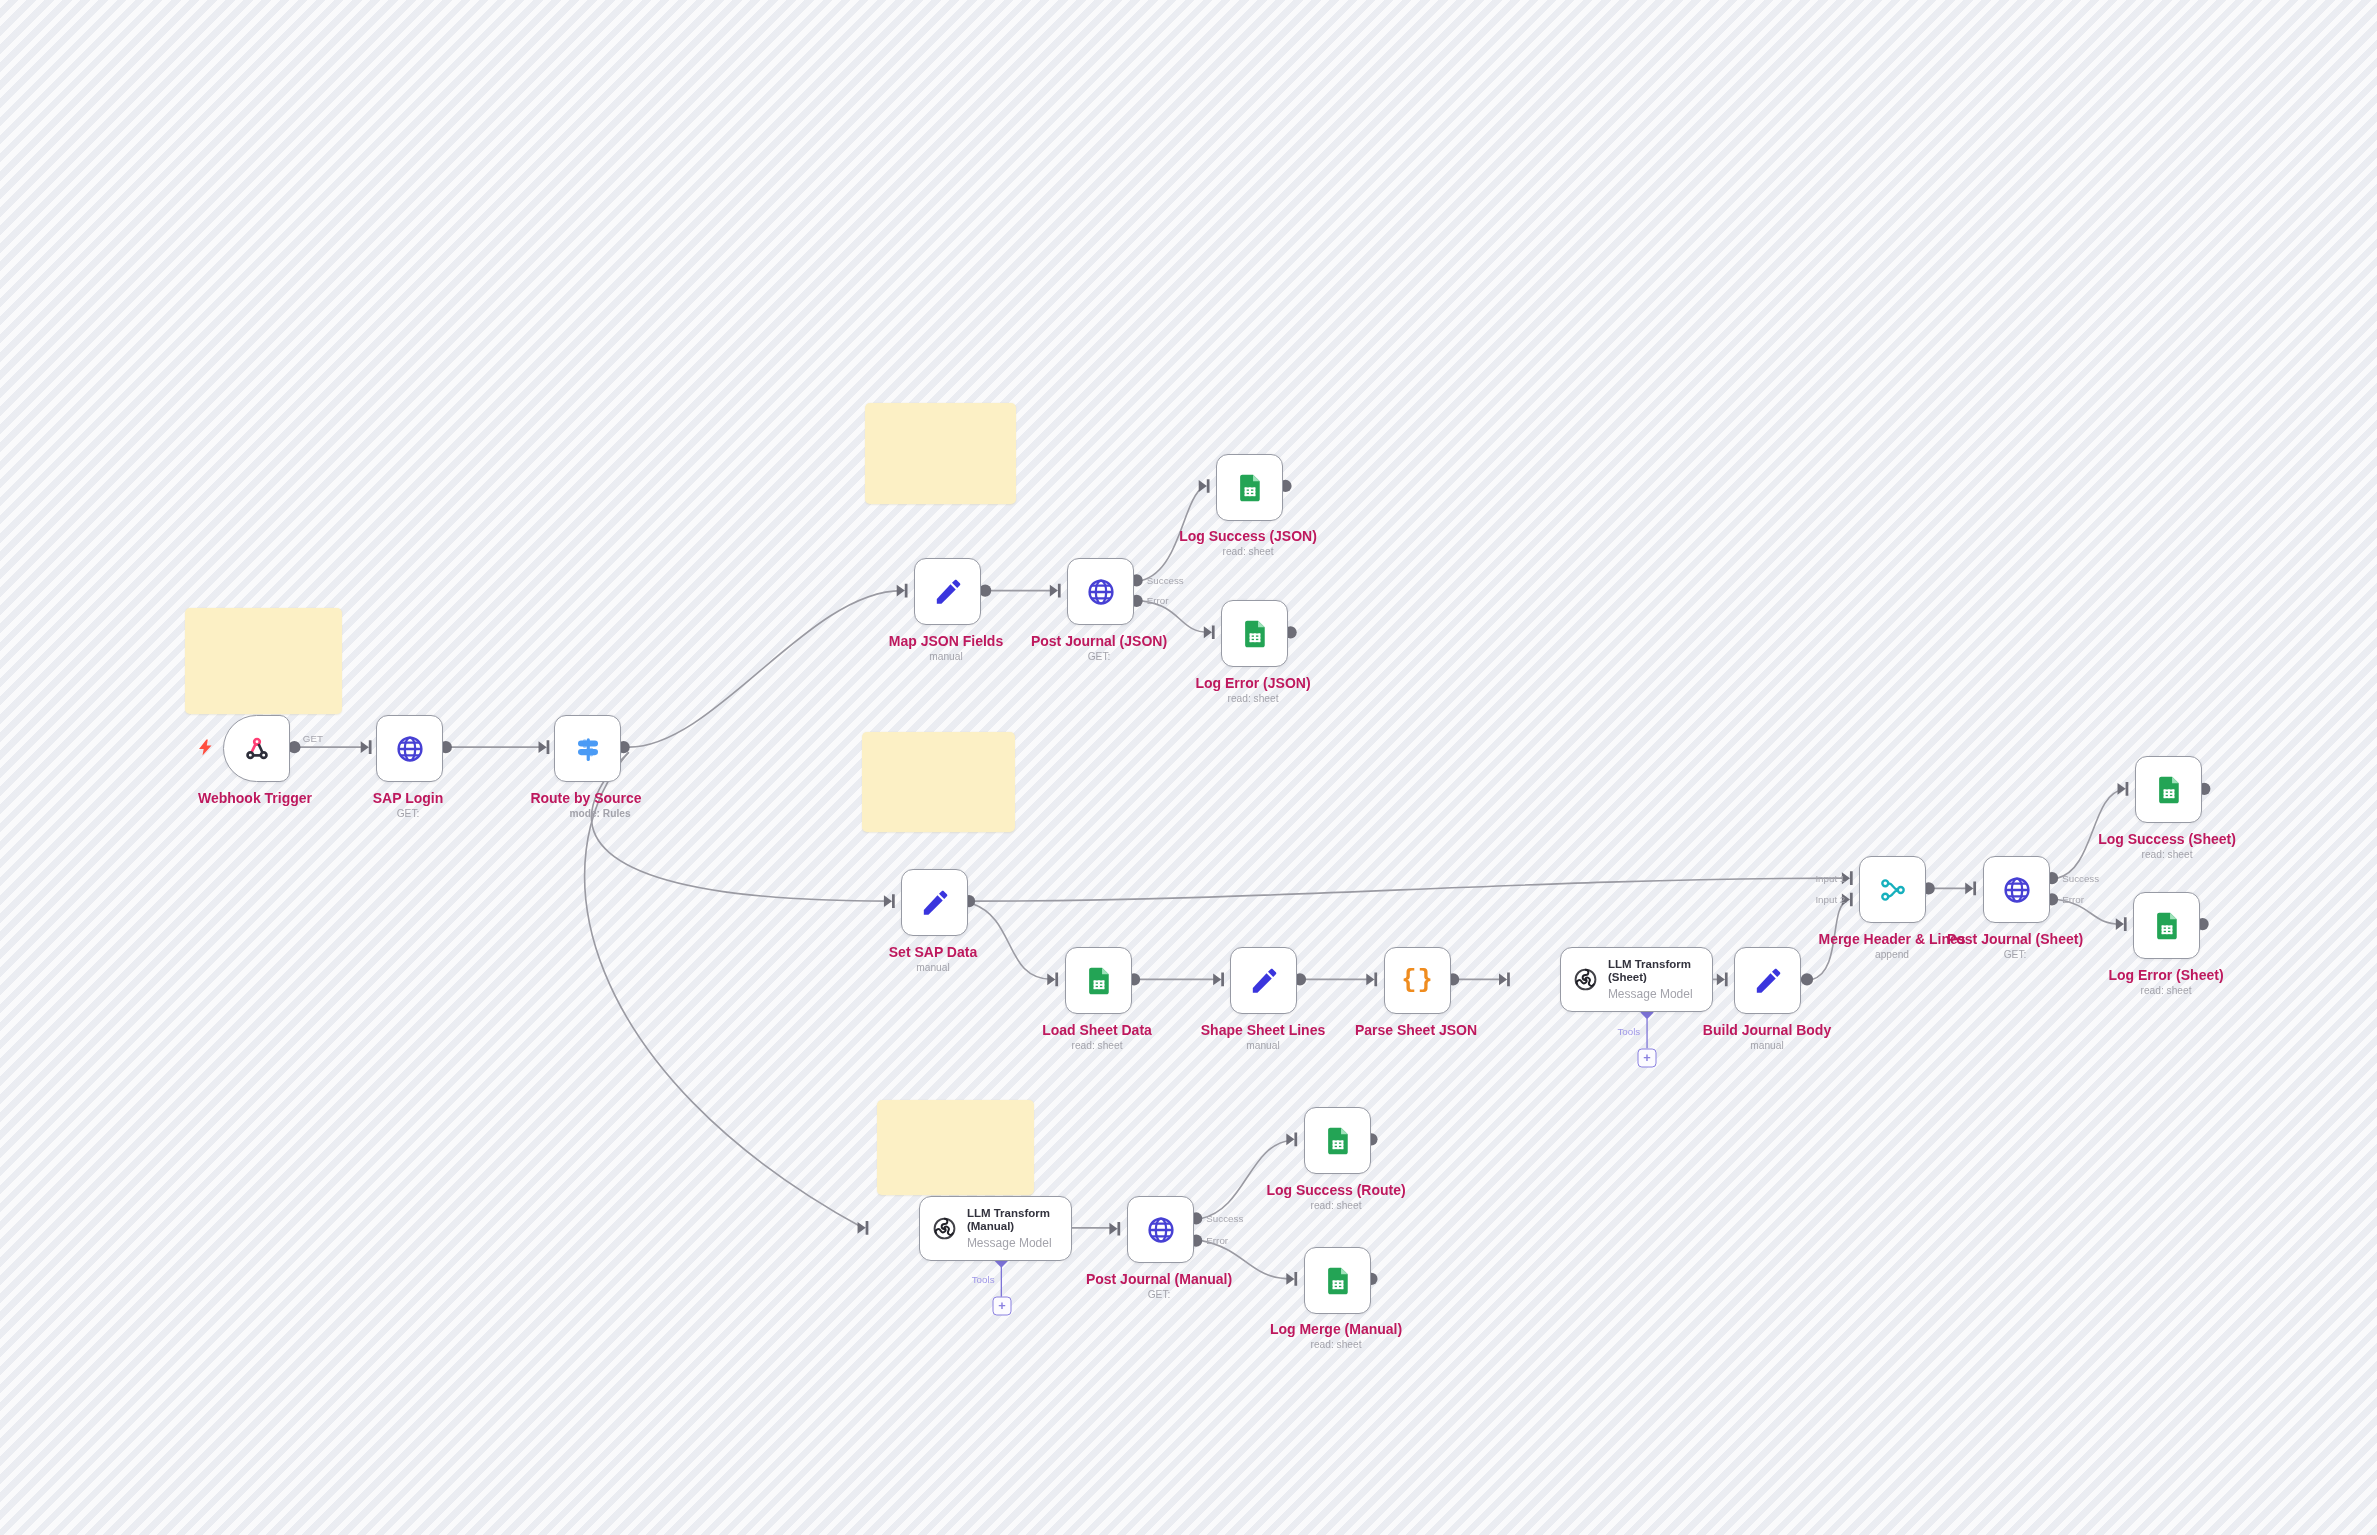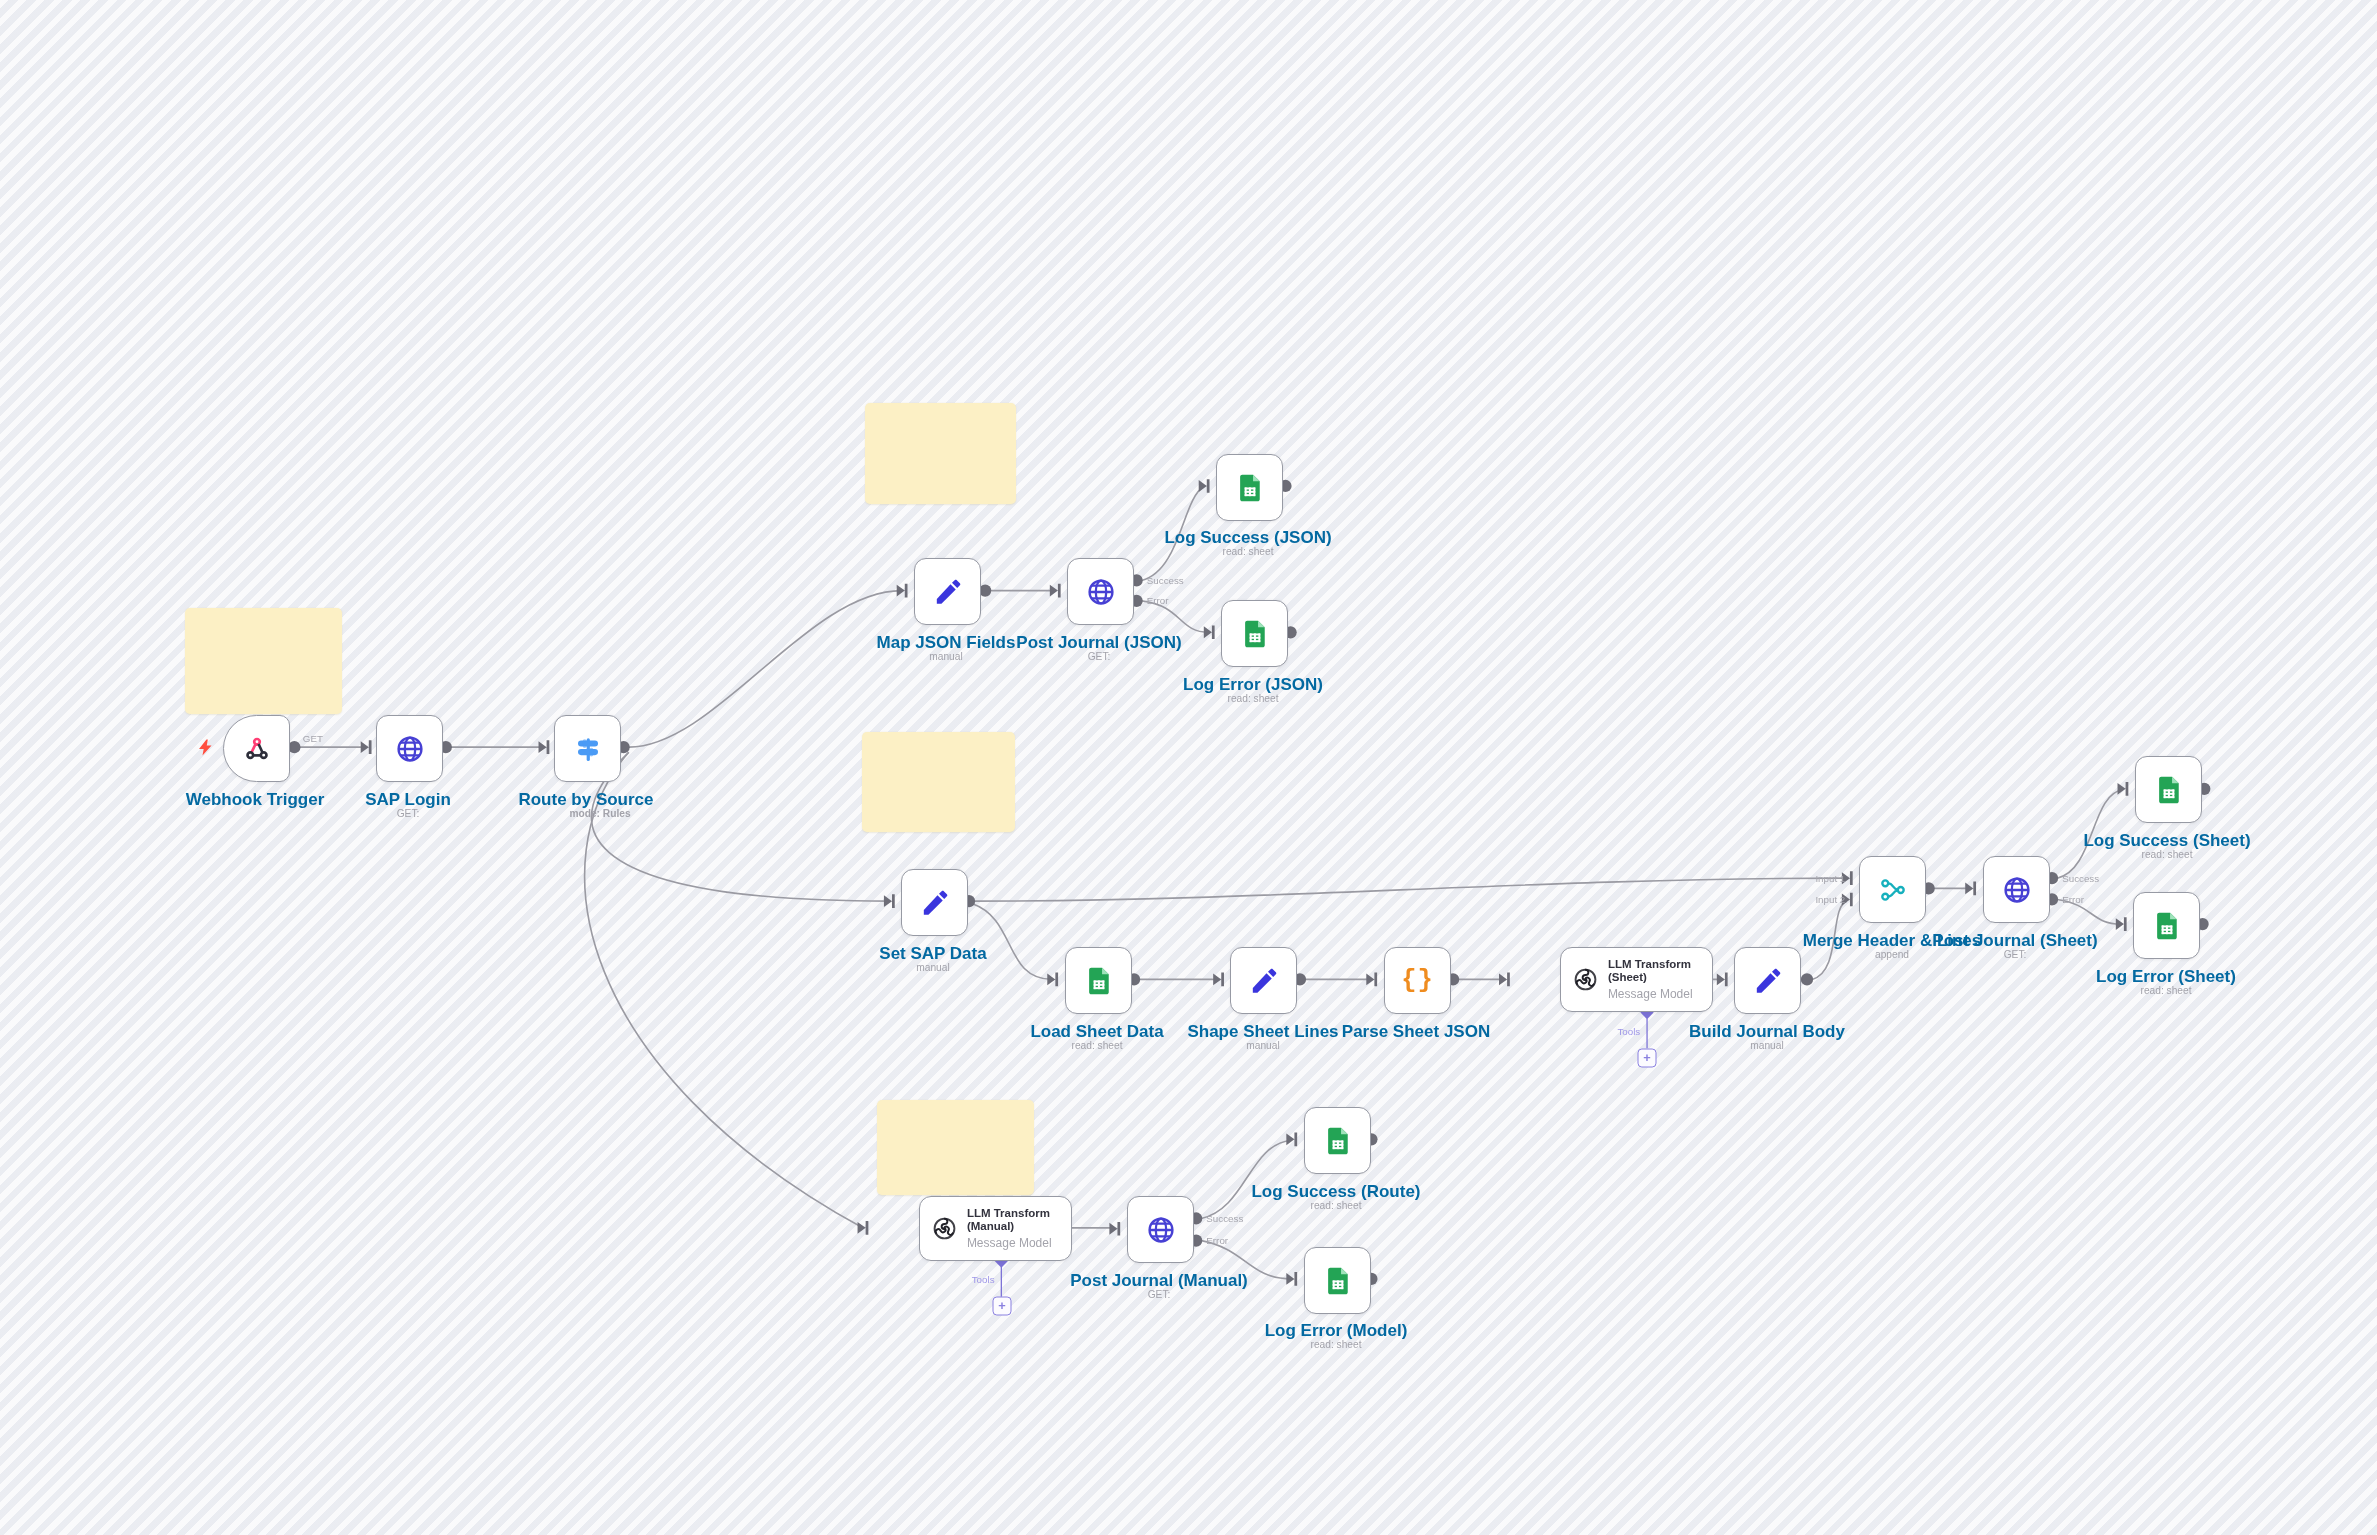--- a/index.html
+++ b/index.html
@@ -17,21 +17,21 @@
   .node.trigger{border-radius:34px 10.2px 10.2px 34px;}
   .node.wide{justify-content:flex-start;padding:0 8.5px 0 10.2px;box-sizing:border-box;margin-left:44px;}
   .nicon{width:32px;height:32px;display:flex;align-items:center;justify-content:center;}
   .nicon svg{width:32px;height:32px;}
   .wide .nicon{flex:0 0 29px;margin-right:7.7px;}
   .wide .nicon svg{width:27px;height:27px;}
   .braces{font-family:"Liberation Mono","DejaVu Sans Mono",monospace;font-weight:700;font-size:25.5px;color:#ef8c1f;letter-spacing:0.9px;line-height:1;}
   .ntext{display:flex;flex-direction:column;min-width:0;}
   .ntitle{font-size:11.5px;font-weight:700;color:#32323d;line-height:1.15;}
   .nsub-in{font-size:12px;color:#a3a3ab;margin-top:2.6px;}
-  .nlabel{position:absolute;z-index:3;text-align:center;font-size:17px;font-weight:700;color:#0369a1;white-space:nowrap;transform:translateX(-50%);}
+  .nlabel{position:absolute;z-index:3;text-align:center;font-size:14px;font-weight:700;color:#be185d;white-space:nowrap;transform:translateX(-50%);}
   .nsub{position:absolute;z-index:3;text-align:center;font-size:10.2px;color:#a3a3ab;white-space:nowrap;transform:translateX(-50%);}
   .bolt{position:absolute;z-index:4;width:19px;height:19px;}
   .plusbox{position:absolute;z-index:3;width:19px;height:19px;box-sizing:border-box;border:1.4px solid #8a80e0;
            border-radius:4.3px;background:#fcfbff;color:#8a80e0;display:flex;align-items:center;justify-content:center;
            font-size:12.8px;font-weight:700;line-height:1;transform:translate(-50%,-50%);}
 </style>
 </head>
 <body>
 
 <div id="canvas">
@@ -408,16 +408,16 @@
             <rect x="8" y="11.6" width="8" height="1.5"></rect>
             <rect x="8" y="14.1" width="8" height="1.5"></rect>
             <rect x="8" y="16.6" width="8" height="1.5"></rect>
             <rect x="8" y="11.6" width="1.5" height="6.5"></rect>
             <rect x="11.2" y="11.6" width="1.5" height="6.5"></rect>
             <rect x="14.5" y="11.6" width="1.5" height="6.5"></rect>
           </g>
         </svg>
       </div>
     </div>
-    <div class="nlabel" style="left: 1336px; top: 1321px;">Log Error (Model)</div>
+    <div class="nlabel" style="left: 1336px; top: 1321px;">Log Merge (Manual)</div>
     <div class="nsub" style="left: 1336px; top: 1339px;">read: sheet</div>
   </div>
 
 
 </body></html>

